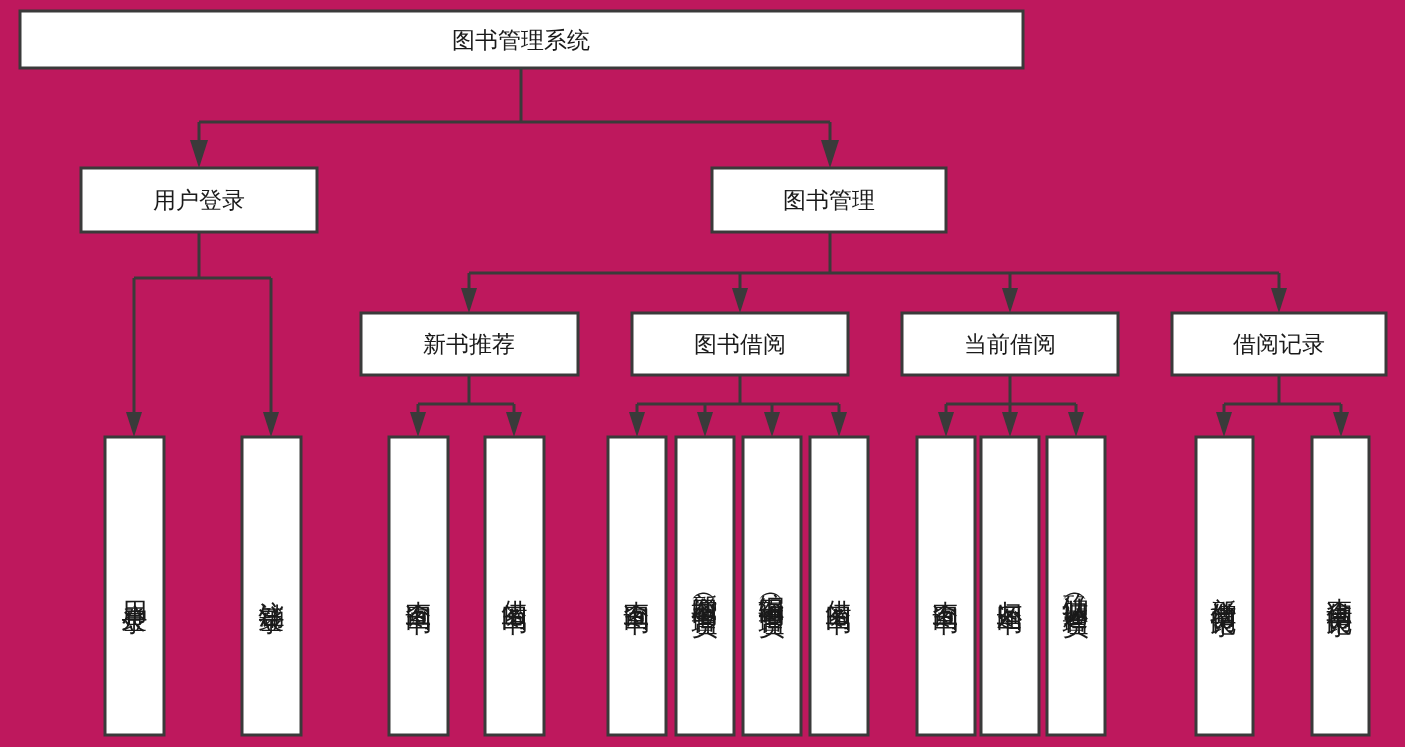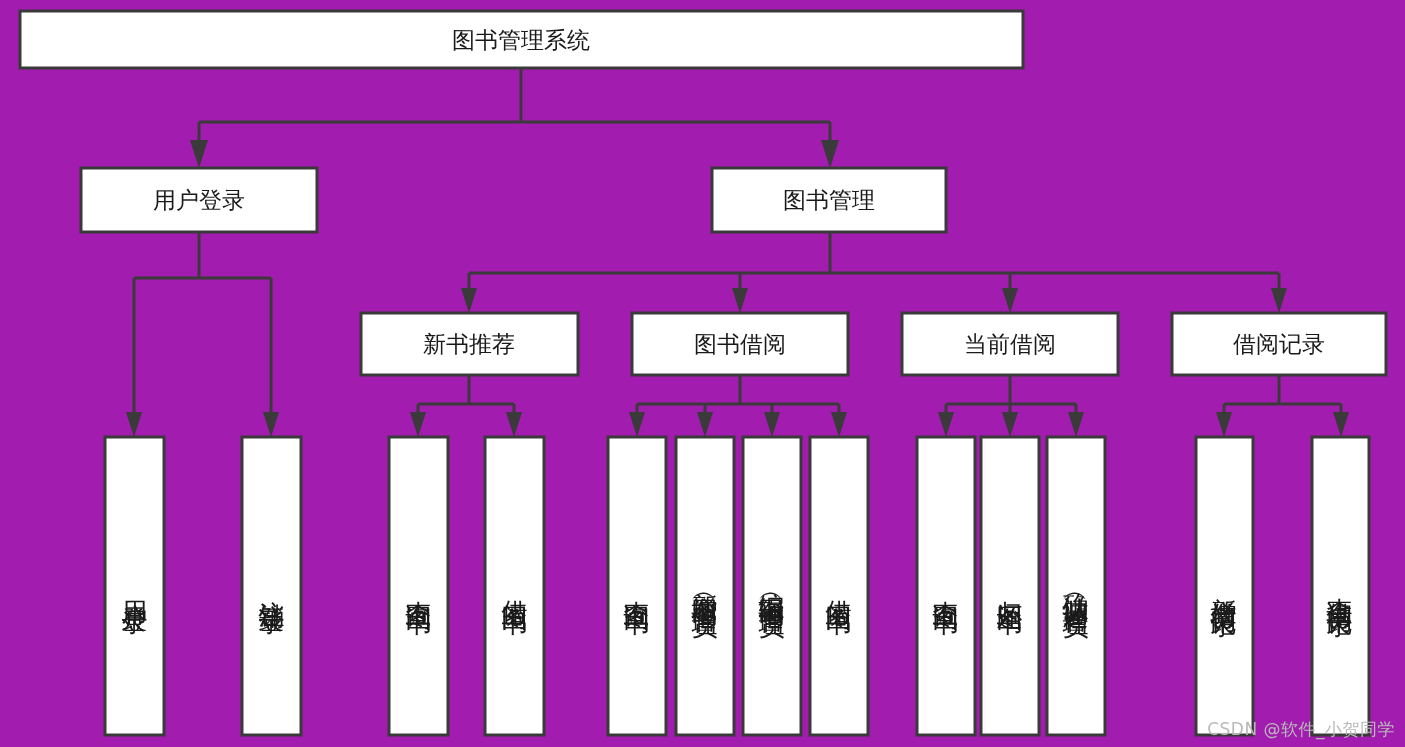--- a/index.html
+++ b/index.html
@@ -10,21 +10,21 @@
   body {
     width: 1405px;
     height: 747px;
     font-family: "DejaVu Sans", "Liberation Sans", sans-serif;
     overflow: hidden;
   }
   #diagram-root {
     position: relative;
     width: 1405px;
     height: 747px;
-    background: #a21caf;
+    background: #be185d;
   }
   svg.diagram {
     position: absolute;
     left: 0;
     top: 0;
     width: 1405px;
     height: 747px;
   }
   .node-box {
     fill: #ffffff;
@@ -248,15 +248,14 @@
       <text class="node-label-v" x="1224" y="586">新增借阅记录</text>
     </g>
 
     <g>
       <rect class="node-box" x="1312" y="437" width="57" height="298"></rect>
       <text class="node-label-v" x="1340" y="586">查询借阅记录</text>
     </g>
 
   </svg>
 
-  <div class="watermark">CSDN @软件_小贺同学</div>
 
 </div>
 
 </body></html>

